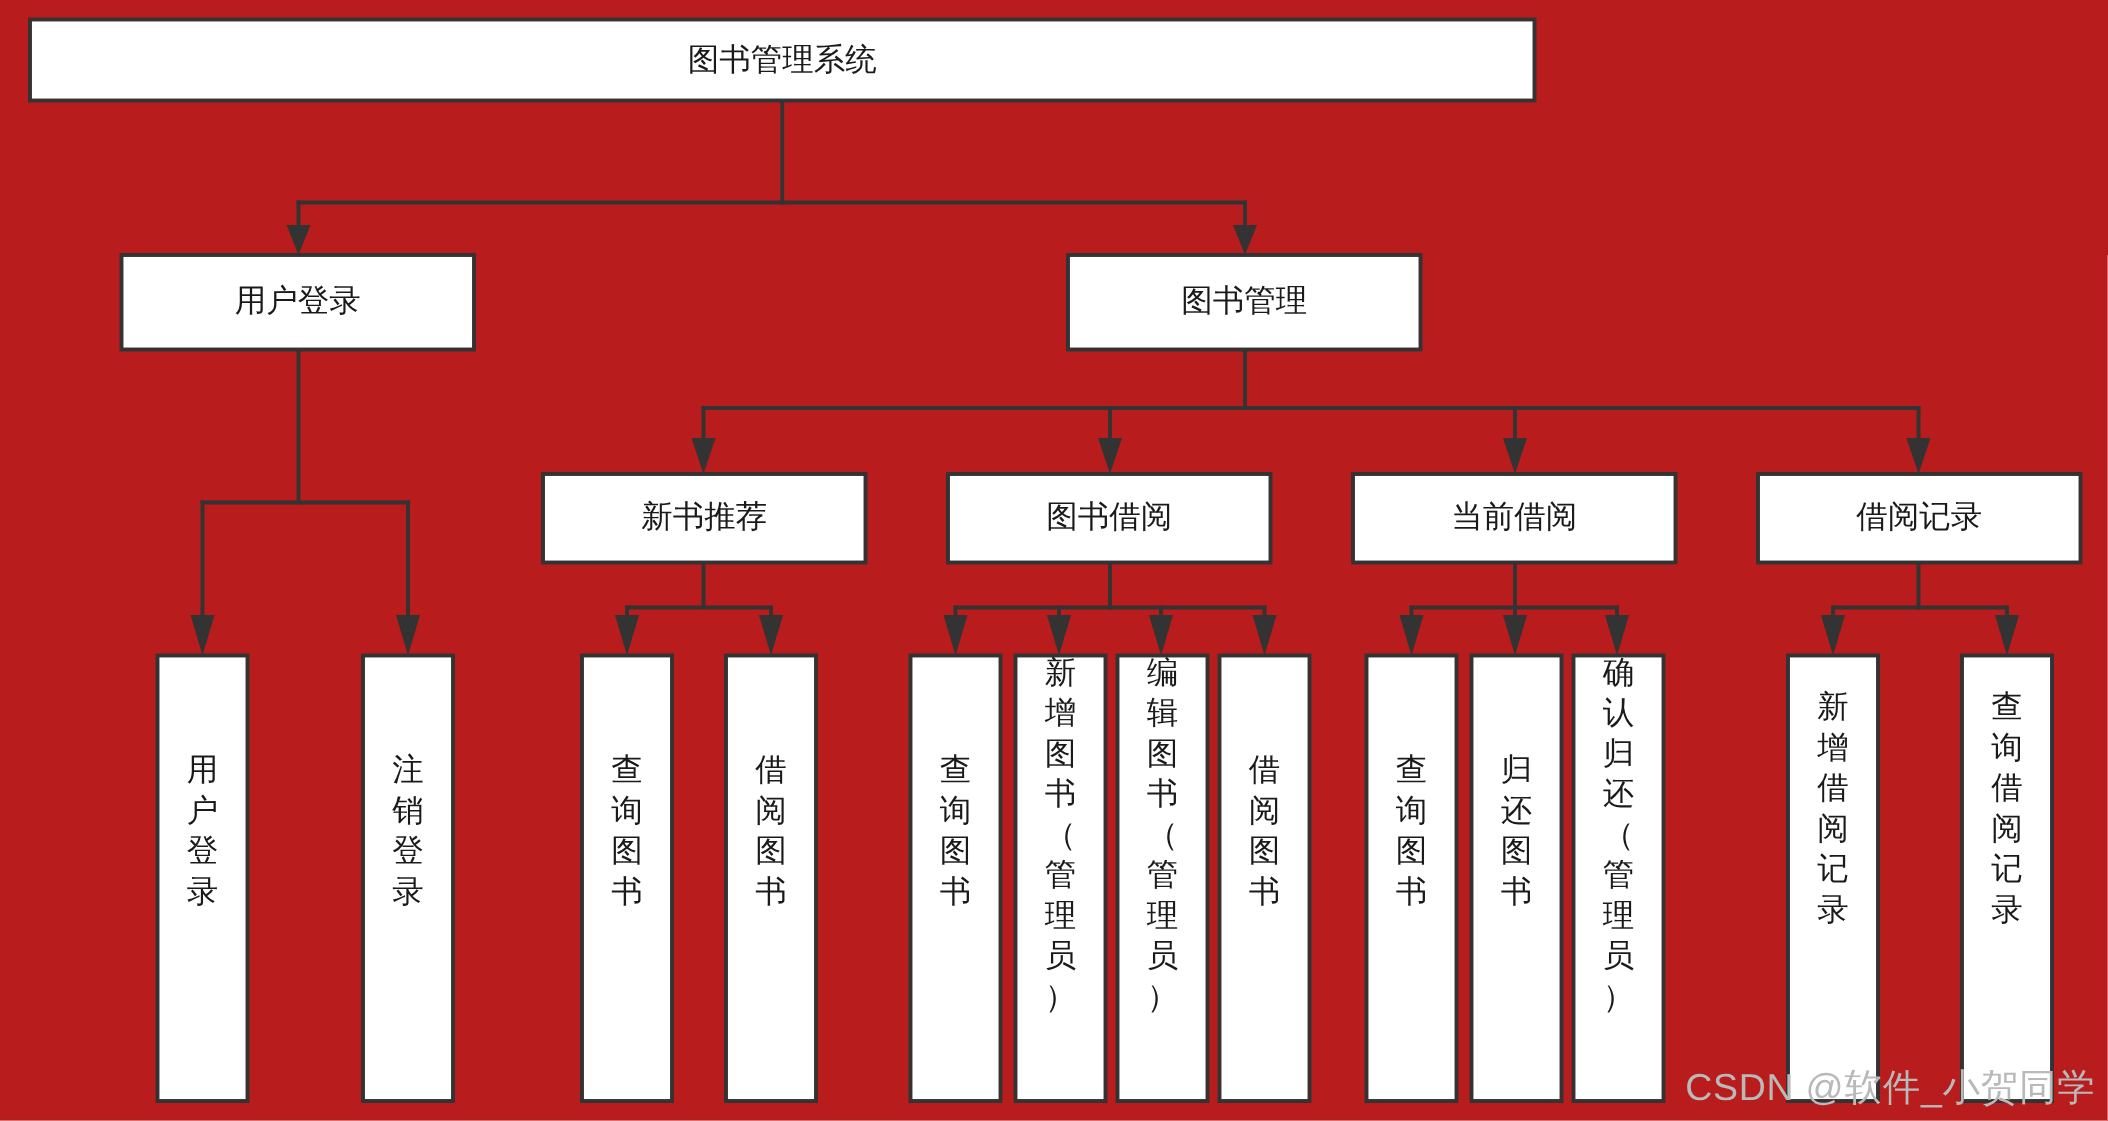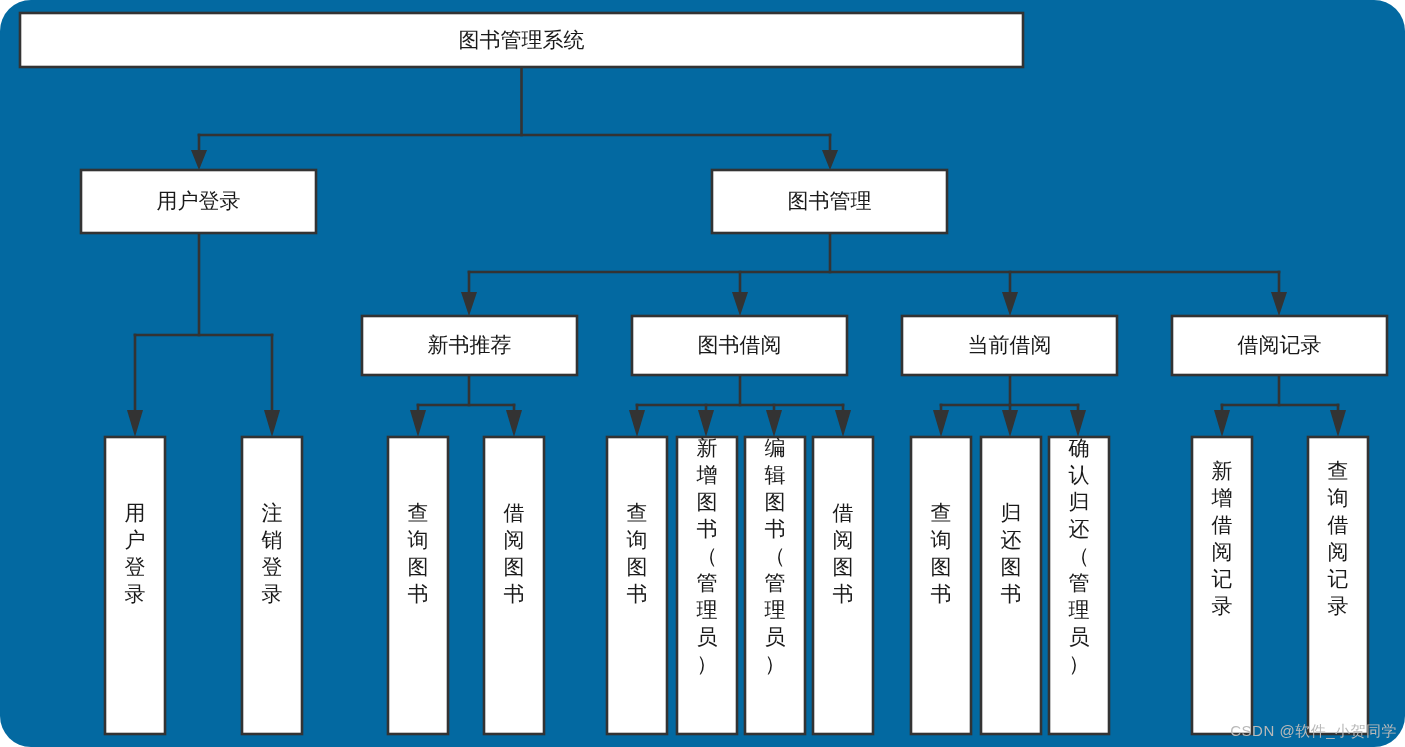--- a/index.html
+++ b/index.html
@@ -11,22 +11,21 @@
     width: 1405px;
     height: 747px;
     font-family: "Liberation Sans", "DejaVu Sans", sans-serif;
     overflow: hidden;
     position: relative;
   }
   #diagram-root {
     position: relative;
     width: 1405px;
     height: 747px;
-    background: #0369a1;
-    border-radius: 31px;
+    background: #b91c1c;
   }
   svg#diagram-svg {
     position: absolute;
     left: 0;
     top: 0;
     width: 1405px;
     height: 747px;
   }
   .node-box {
     fill: #ffffff;
@@ -54,21 +53,21 @@
     font-family: "Liberation Sans", "DejaVu Sans", sans-serif;
     font-size: 21px;
     fill: #1a1a1a;
     text-anchor: middle;
   }
   .watermark-text {
     position: absolute;
     right: 8px;
     bottom: 6px;
     font-family: "Liberation Sans", "DejaVu Sans", sans-serif;
-    font-size: 15px;
+    font-size: 25px;
     color: #b9b9b9;
     letter-spacing: 0.5px;
     white-space: nowrap;
     user-select: none;
   }
 </style>
 </head>
 <body>
 
 <div id="diagram-root">

